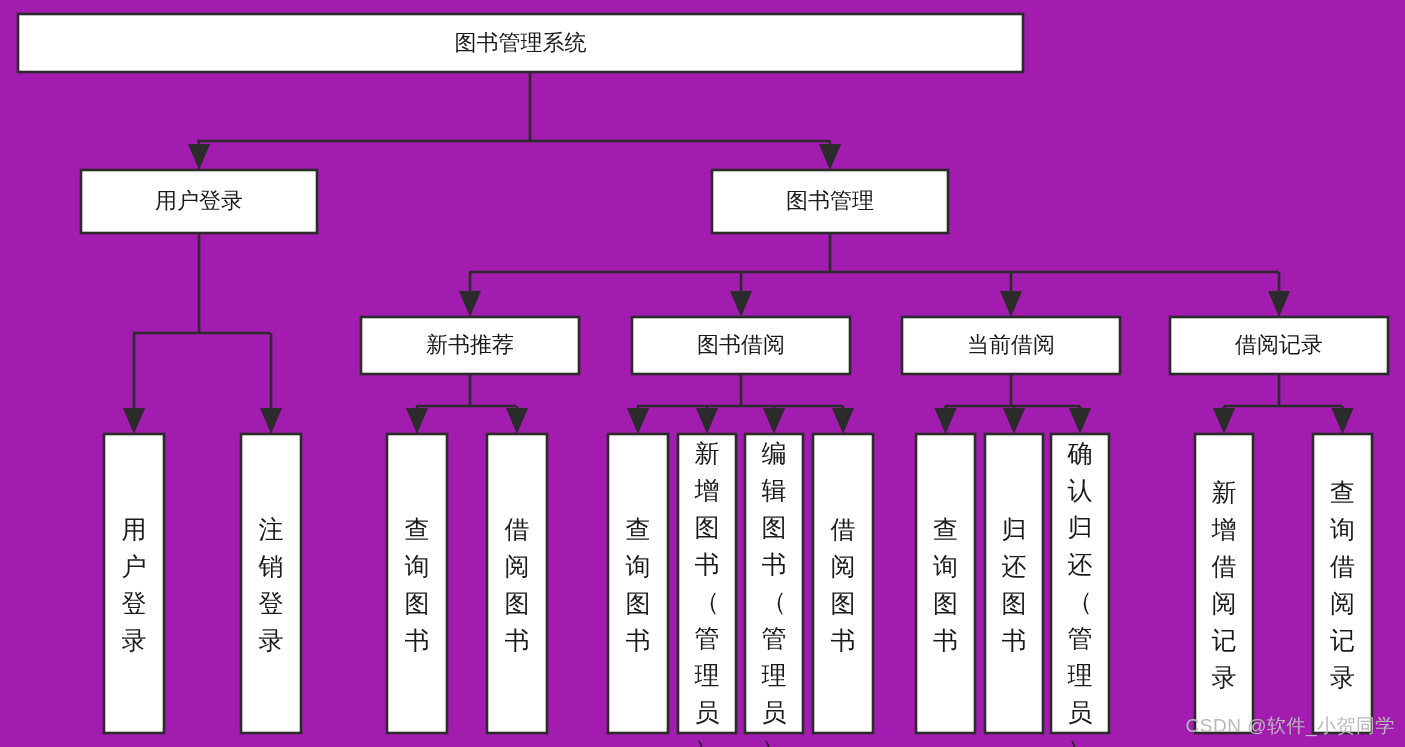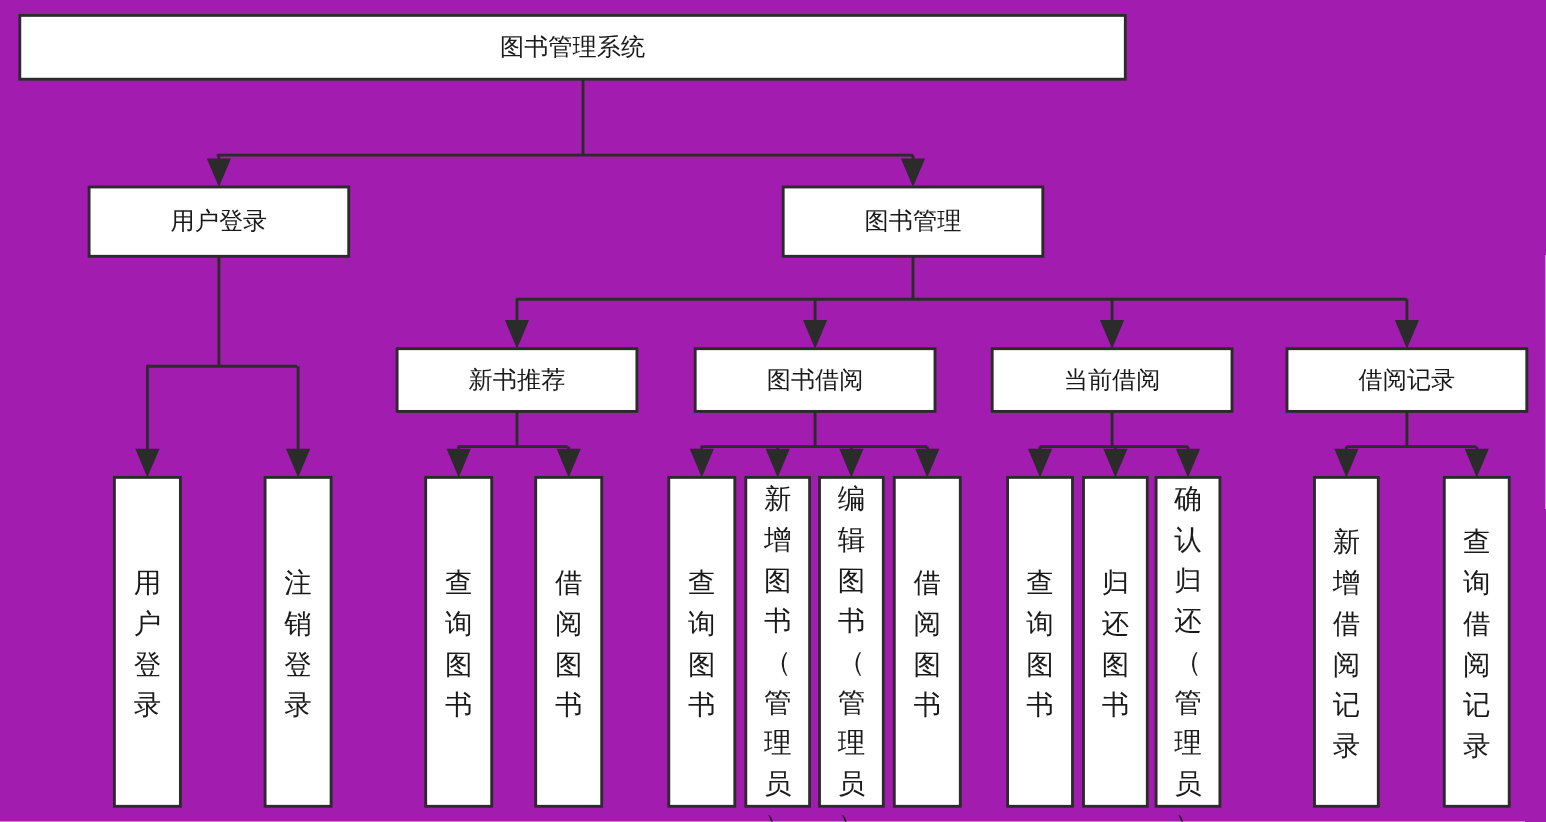--- a/index.html
+++ b/index.html
@@ -255,14 +255,15 @@
           <rect x="1195" y="434" width="58" height="299" class="node-rect"></rect>
           <text x="1224" class="node-label-vertical"><tspan x="1224" y="501.36">新</tspan><tspan x="1224" y="538.36">增</tspan><tspan x="1224" y="575.36">借</tspan><tspan x="1224" y="612.36">阅</tspan><tspan x="1224" y="649.36">记</tspan><tspan x="1224" y="686.36">录</tspan></text>
         </g>
         <g>
           <rect x="1313" y="434" width="59" height="299" class="node-rect"></rect>
           <text x="1342.5" class="node-label-vertical"><tspan x="1342.5" y="501.36">查</tspan><tspan x="1342.5" y="538.36">询</tspan><tspan x="1342.5" y="575.36">借</tspan><tspan x="1342.5" y="612.36">阅</tspan><tspan x="1342.5" y="649.36">记</tspan><tspan x="1342.5" y="686.36">录</tspan></text>
         </g>
       </g>
   </svg>
 
+  <div class="watermark">CSDN @软件_小贺同学</div>
 
 </div>
 
 </body></html>

